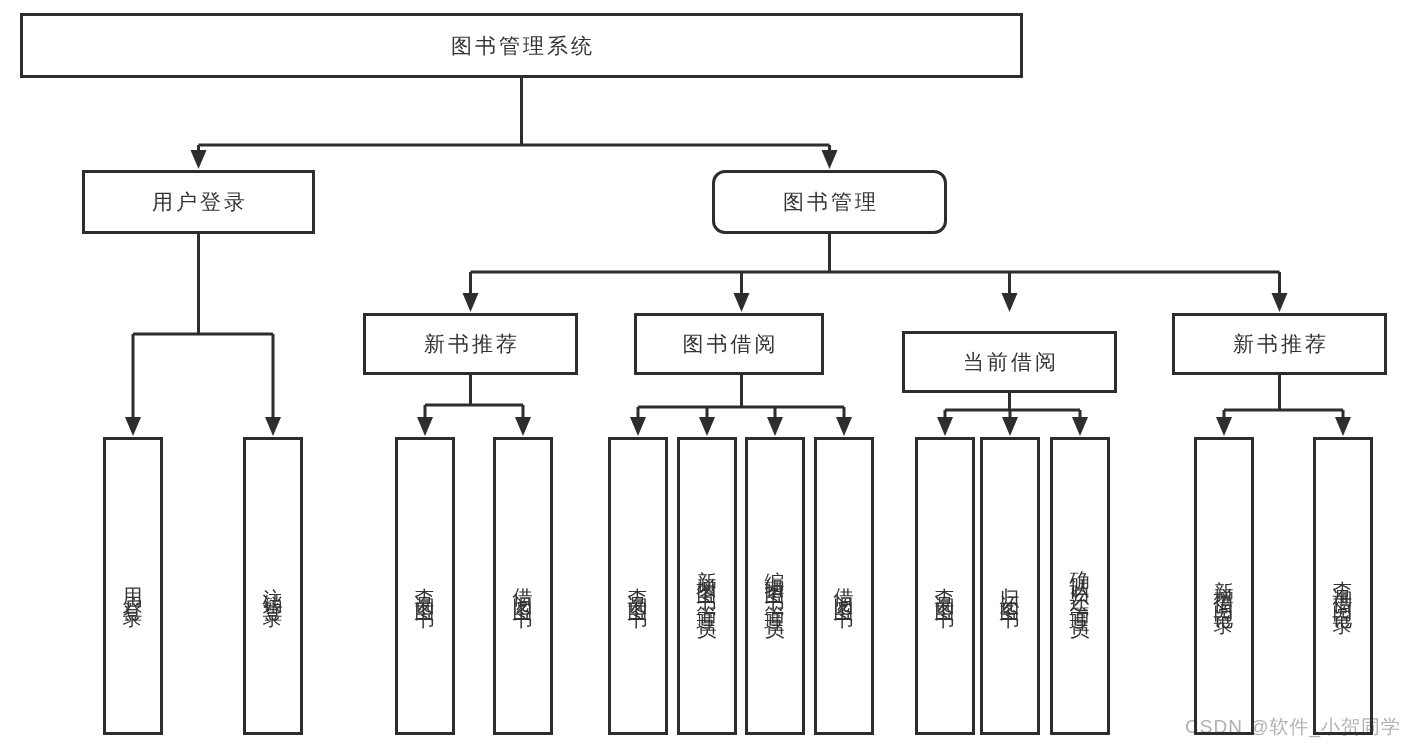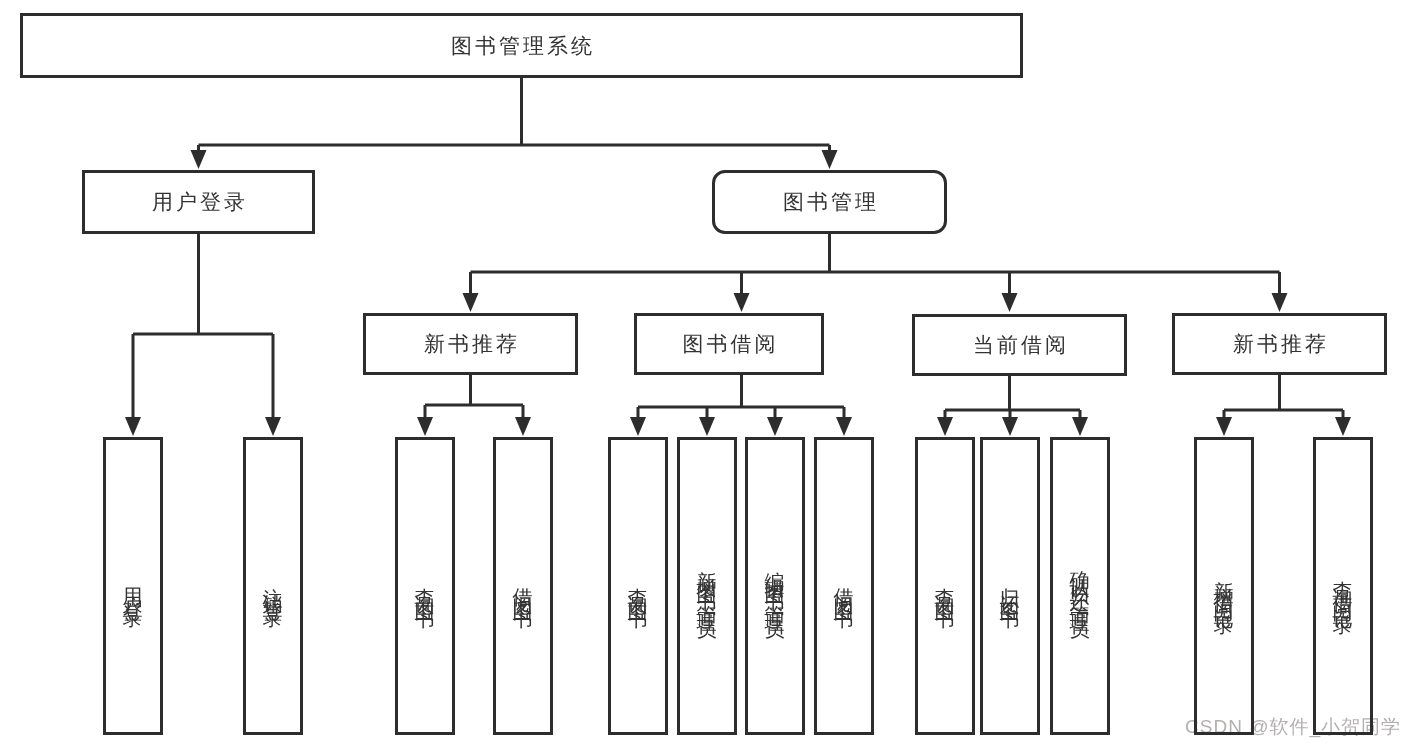--- a/index.html
+++ b/index.html
@@ -129,21 +129,21 @@
   <div class="node hbox" style="left:712px; top:170px; width:235px; height:64px;border-radius:13px;">
     <span>图书管理</span>
   </div>
 
   <div class="node hbox" style="left:363px; top:313px; width:215px; height:62px;">
     <span>新书推荐</span>
   </div>
   <div class="node hbox" style="left:634px; top:313px; width:190px; height:62px;text-align:center;">
     <span>图书借阅</span>
   </div>
-  <div class="node hbox" style="left:902px; top:314px; width:215px; height:62px;margin-left:10px;">
+  <div class="node hbox" style="left:902px; top:331px; width:215px; height:62px;">
     <span>当前借阅</span>
   </div>
   <div class="node hbox" style="left:1172px; top:313px; width:215px; height:62px;">
     <span>新书推荐</span>
   </div>
 
   <div class="node vbox" style="left:103px;">
     <span>用户登录</span>
   </div>
   <div class="node vbox" style="left:243px;">

